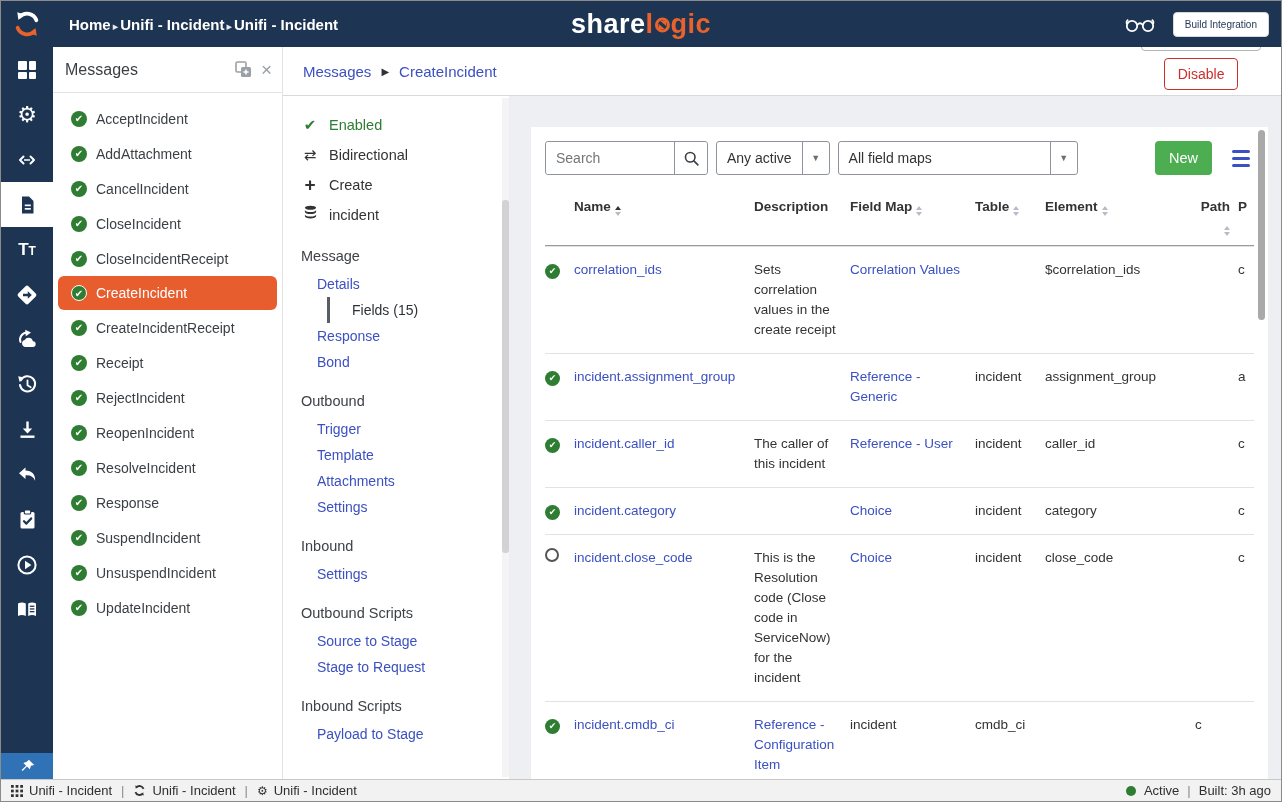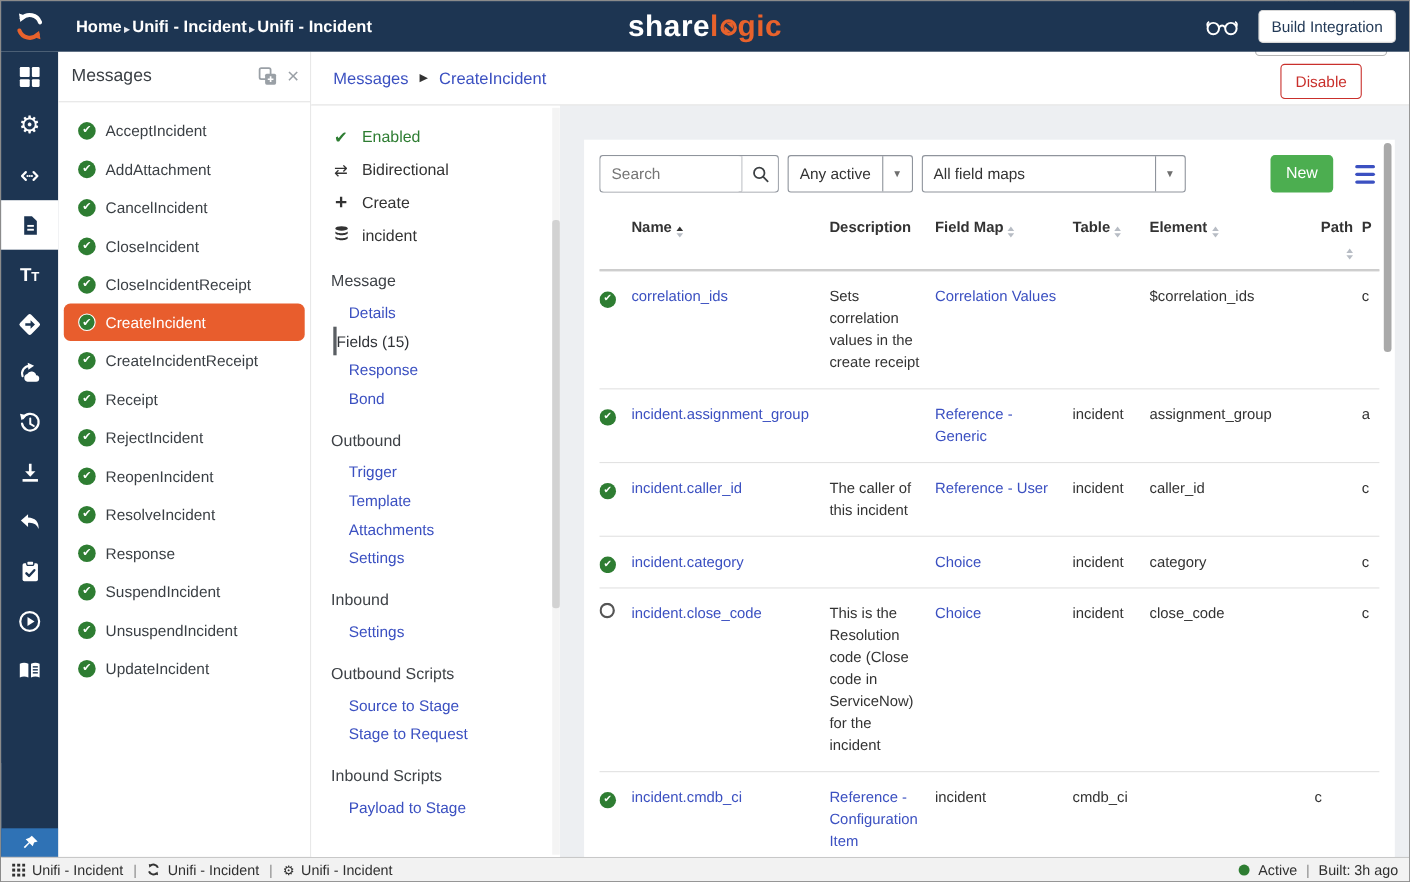--- a/index.html
+++ b/index.html
@@ -16,21 +16,21 @@
   .crumb-sep{ color:#e8eaf0; font-size:11px; }
   .brand{ position:absolute; left:50%; top:50%; transform:translate(-50%,-50%);
           font-size:27px; font-weight:700; letter-spacing:.5px; display:flex; align-items:center; }
   .brand .w{ color:#fff; } .brand .o{ color:#e8622c; }
   .brand-ring{ width:15px; height:15px; border:3.6px solid #e8622c; border-radius:50%;
                display:inline-block; margin:0 1px; position:relative; top:1px;}
   .brand-ring:before{ content:""; position:absolute; right:-3px; top:-4px; border:4px solid transparent; border-bottom-color:#e8622c; transform:rotate(40deg);}
   .brand-ring:after{ content:""; position:absolute; left:-3px; bottom:-4px; border:4px solid transparent; border-top-color:#e8622c; transform:rotate(40deg);}
   .topbar-right{ margin-left:auto; display:flex; align-items:center; gap:16px; padding-right:12px; }
   .build-btn{ background:#fff; color:#233a57; border:1px solid #d7d7d7; border-radius:4px;
-              font-size:14px; padding:6px 11px; cursor:pointer; }
+              font-size:10px; padding:6px 11px; cursor:pointer; }
 
   
   .main{ flex:1; display:flex; min-height:0; }
 
   
   .rail{ width:52px; background:#1d3552; display:flex; flex-direction:column; flex:0 0 auto; }
   .rail-item{ height:45px; display:flex; align-items:center; justify-content:center; cursor:pointer; }
   .rail-item.active{ background:#fff; }
   .rail-glyph{ font-family:"DejaVu Sans", sans-serif; color:#fff; font-size:22px; line-height:1; }
   .rail-tt{ color:#fff; font-weight:700; font-size:17px; }
@@ -71,21 +71,21 @@
 
   
   .nav-panel{ width:226px; background:#fff; position:relative; padding:14px 10px 0 18px; flex:0 0 auto; overflow:hidden;}
   .status-row{ display:flex; align-items:center; gap:10px; height:30px; font-size:14.5px; color:#333; }
   .status-row.green{ color:#2e7d32; }
   .s-glyph{ font-family:"DejaVu Sans", sans-serif; font-size:15px; width:18px; text-align:center;}
   .s-plus{ font-size:19px; font-weight:700; width:18px; text-align:center; }
   .nav-section{ margin-top:12px; }
   .nav-title{ height:29px; line-height:29px; font-size:14.5px; color:#3e4247; }
   .nav-link{ height:26px; line-height:26px; padding-left:16px; font-size:14px; color:#3b50c1; cursor:pointer;}
-  .nav-link.active{ color:#2f3237; margin-left:2px; padding-left:0; border-left:3px solid #5a5e63; cursor:default;}
+  .nav-link.active{ color:#2f3237; margin-left:26px; padding-left:22px; border-left:3px solid #5a5e63; cursor:default;}
   .nav-scrollbar{ position:absolute; top:2px; bottom:2px; right:0; width:7px; background:#f4f4f4; }
   .nav-thumb{ position:absolute; top:15%; height:52%; width:7px; background:#d2d2d2; border-radius:3px;}
 
   
   .work{ flex:1; background:#edeff2; padding:19px 13px 12px 22px; min-width:0; }
   .card{ background:#fff; height:100%; position:relative; padding:14px 14px 0 14px; overflow:hidden;margin-top:12px; }
   .card-scroll{ position:absolute; top:3px; right:3px; width:7px; height:190px; background:#a9a9a9; border-radius:4px;}
 
   .controls{ display:flex; align-items:center; gap:8px; height:34px; margin-bottom:13px; }
   .search-group{ display:flex; border:1px solid #8f949c; border-radius:3px; height:34px; background:#fff;}

